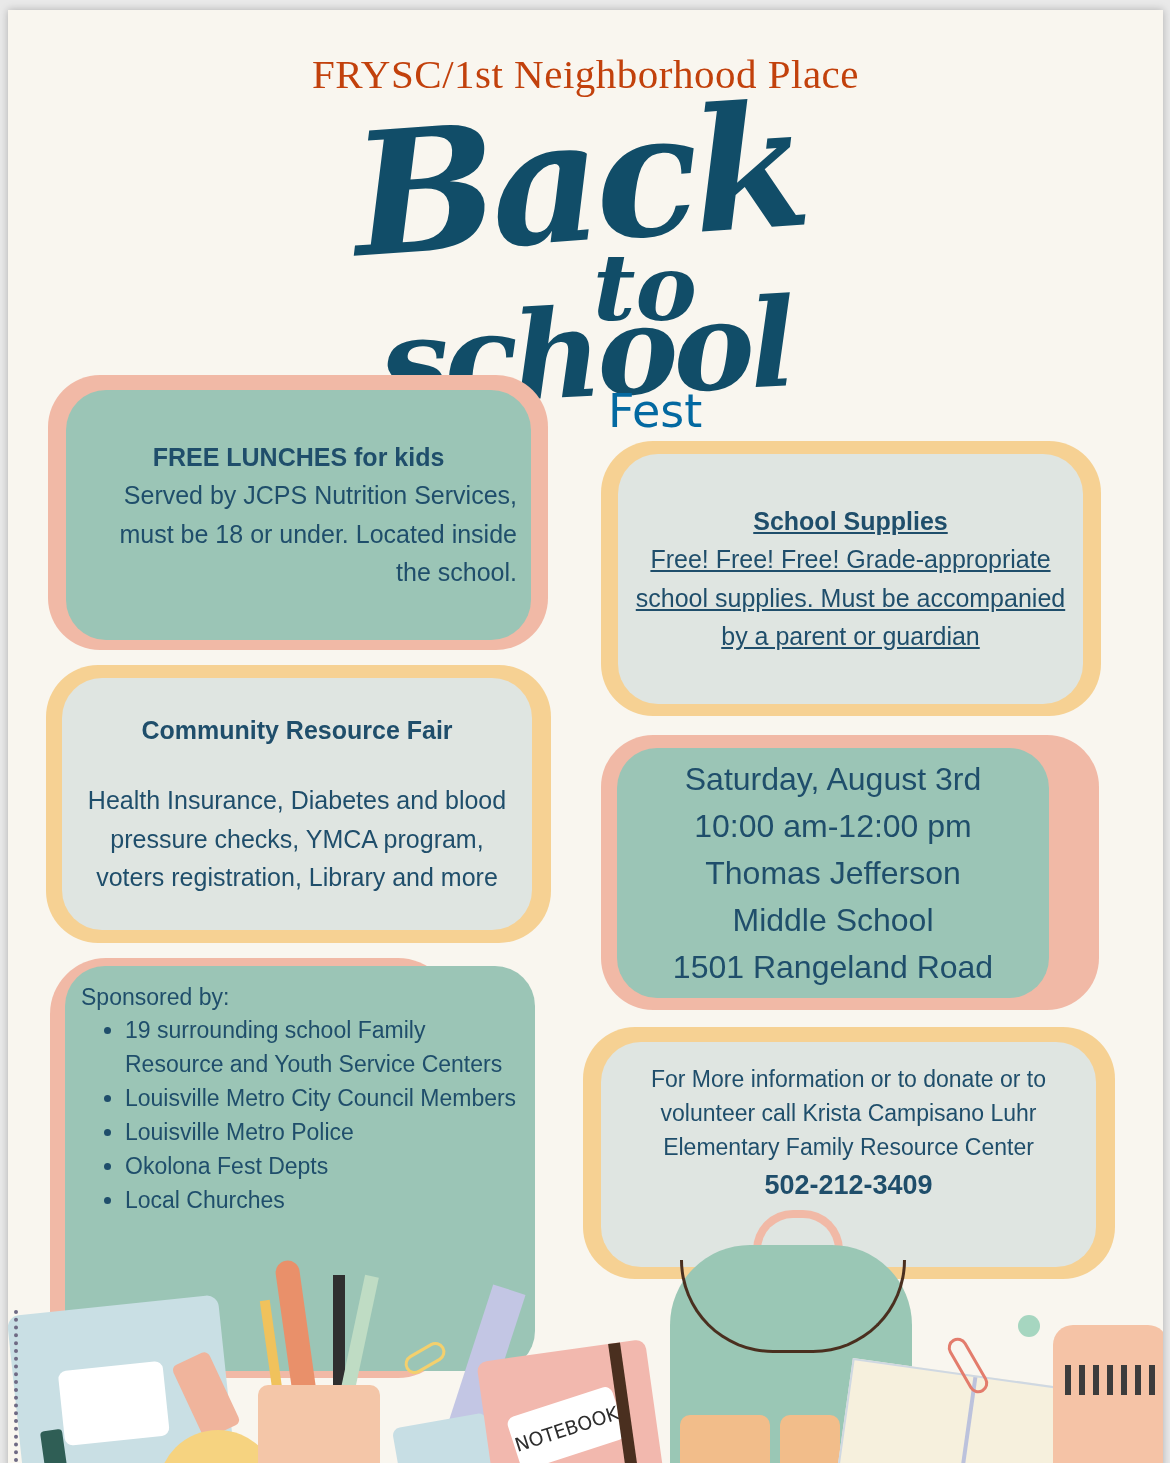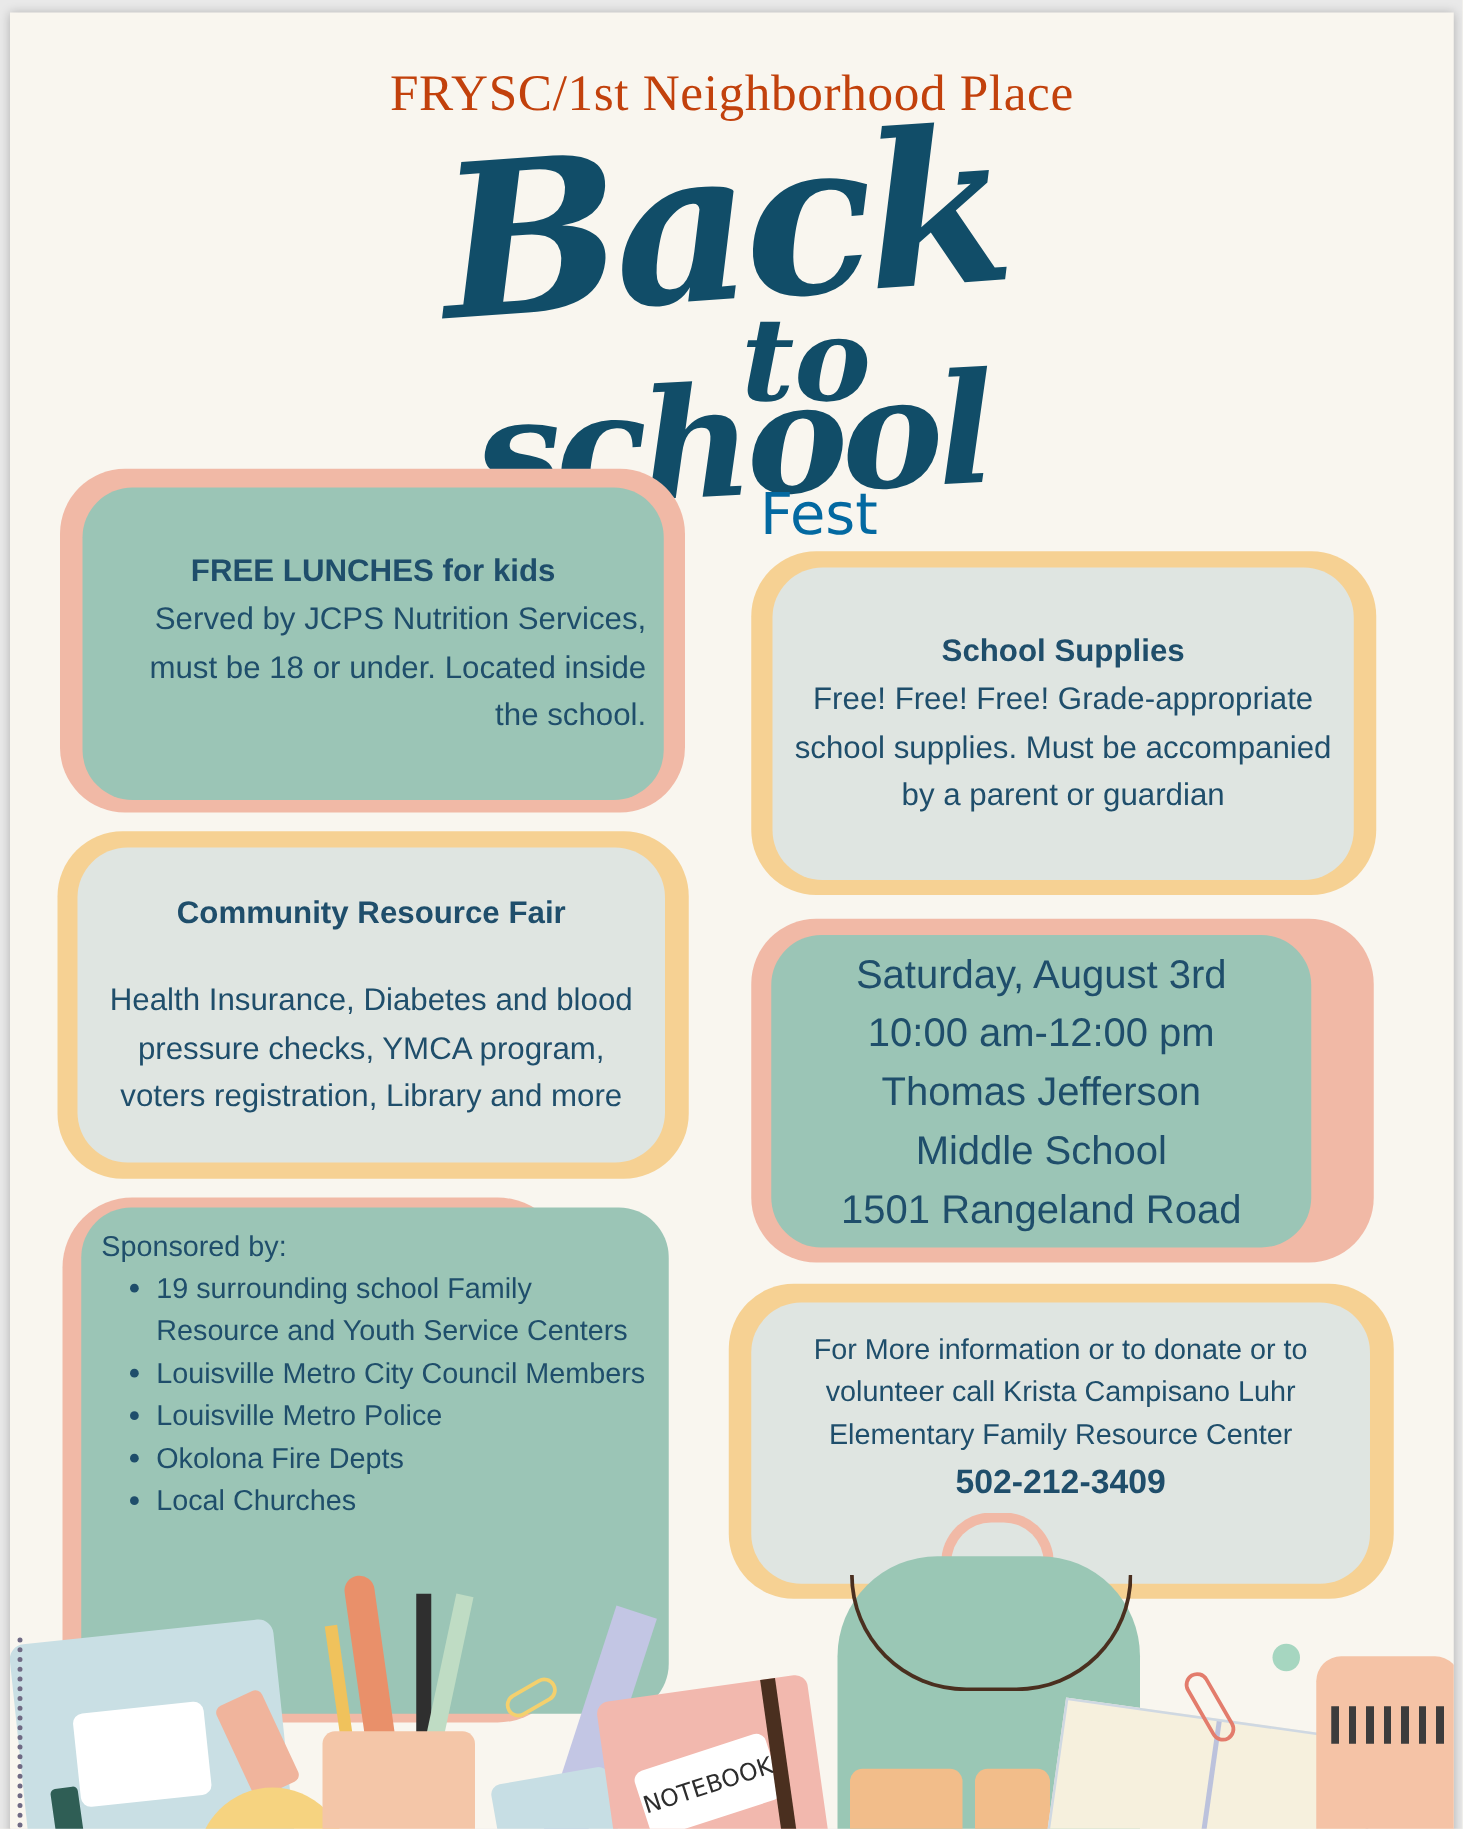--- a/index.html
+++ b/index.html
@@ -44,21 +44,21 @@
     text-align: center; box-sizing: border-box; padding: 0 14px;
   }
   .inner.teal { background: #9bc5b6; }
   .inner.gray { background: #dfe5e1; }
   .card-title { font-weight: bold; font-size: 25px; line-height: 38px; }
   .card-body { font-size: 25px; line-height: 38.5px; }
 
   .c-lunch { left: 40px; top: 365px; width: 500px; height: 275px; }
   .c-lunch .inner { left: 18px; top: 15px; width: 465px; height: 250px; text-align: right; }
   .c-supplies { left: 593px; top: 431px; width: 500px; height: 275px; }
-  .c-supplies .inner { left: 17px; top: 13px; width: 465px; height: 250px; }
+  .c-supplies .inner { left: 17px; top: 13px; width: 465px; height: 250px; text-decoration: underline; }
   .c-fair { left: 38px; top: 655px; width: 505px; height: 278px; }
   .c-fair .inner { left: 16px; top: 13px; width: 470px; height: 252px; gap: 32px; }
   .c-date { left: 593px; top: 725px; width: 498px; height: 275px; }
   .c-date .inner { left: 16px; top: 13px; width: 432px; height: 250px; }
   .c-date .card-body { font-size: 32px; line-height: 47px; }
   .c-sponsor { left: 42px; top: 948px; width: 404px; height: 420px; border-radius: 56px; }
   .c-sponsor .inner { left: 15px; top: 8px; width: 470px; height: 405px; align-items: flex-start; justify-content: flex-start; text-align: left; padding: 15px 16px; }
   .c-contact { left: 575px; top: 1017px; width: 532px; height: 252px; }
   .c-contact .inner { left: 18px; top: 15px; width: 495px; height: 225px; justify-content: flex-start; padding-top: 20px; }
 
@@ -142,21 +142,21 @@
     </div>
   </div>
 
   <div class="card peach c-sponsor">
     <div class="inner teal">
       <div class="sponsor-head">Sponsored by:</div>
       <ul class="sponsor-list">
         <li>19 surrounding school Family Resource and Youth Service Centers</li>
         <li>Louisville Metro City Council Members</li>
         <li>Louisville Metro Police</li>
-        <li>Okolona Fire Depts</li>
+        <li>Okolona Fest Depts</li>
         <li>Local Churches</li>
       </ul>
     </div>
   </div>
 
   <div class="card gold c-contact">
     <div class="inner gray">
       <div class="contact-body">For More information or to donate or to volunteer call Krista Campisano Luhr Elementary Family Resource Center</div>
       <div class="contact-phone">502-212-3409</div>
     </div>

